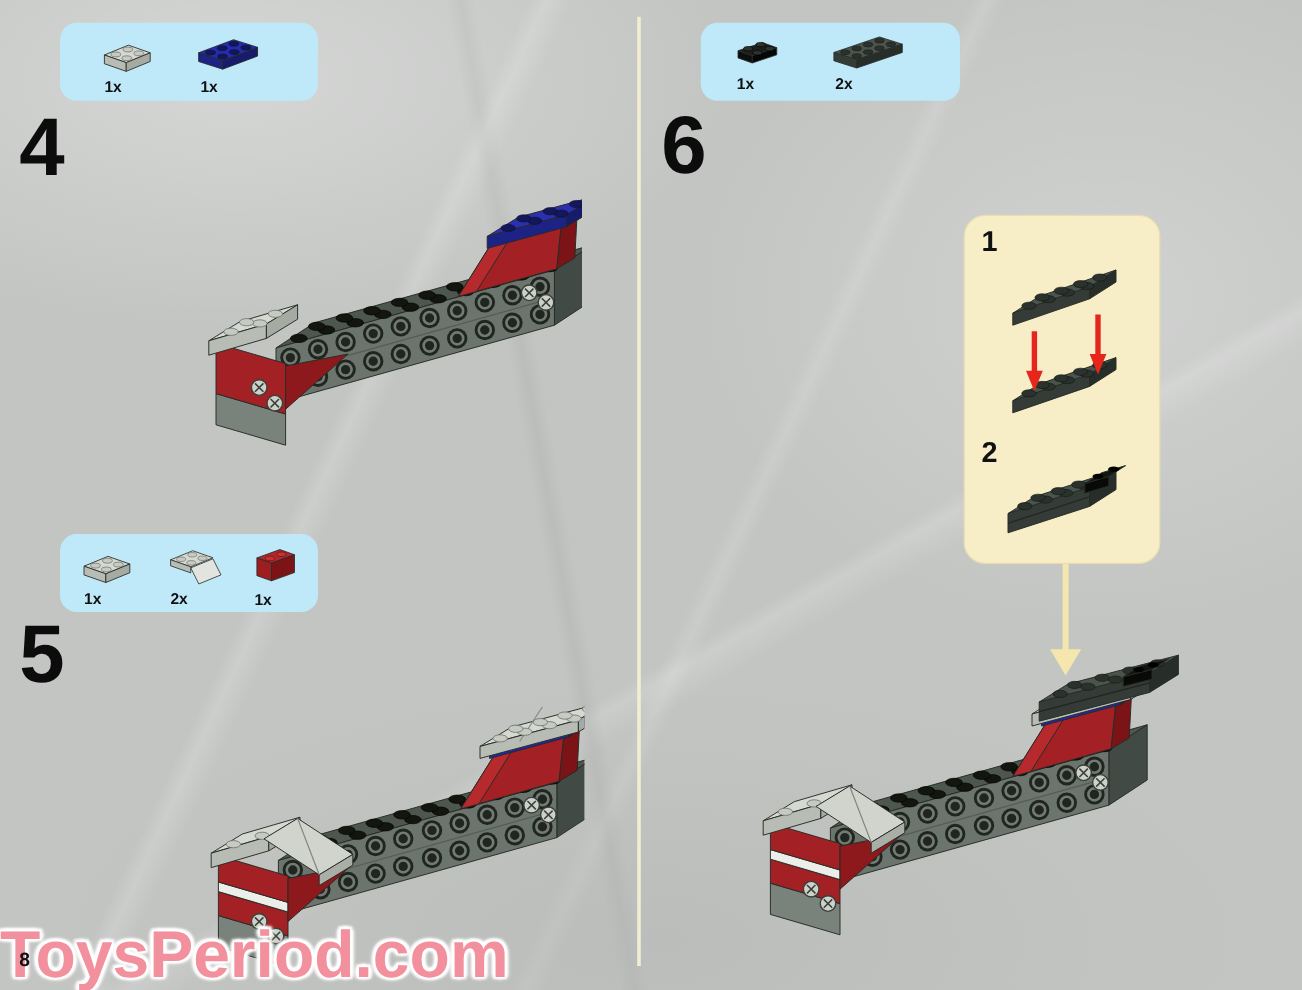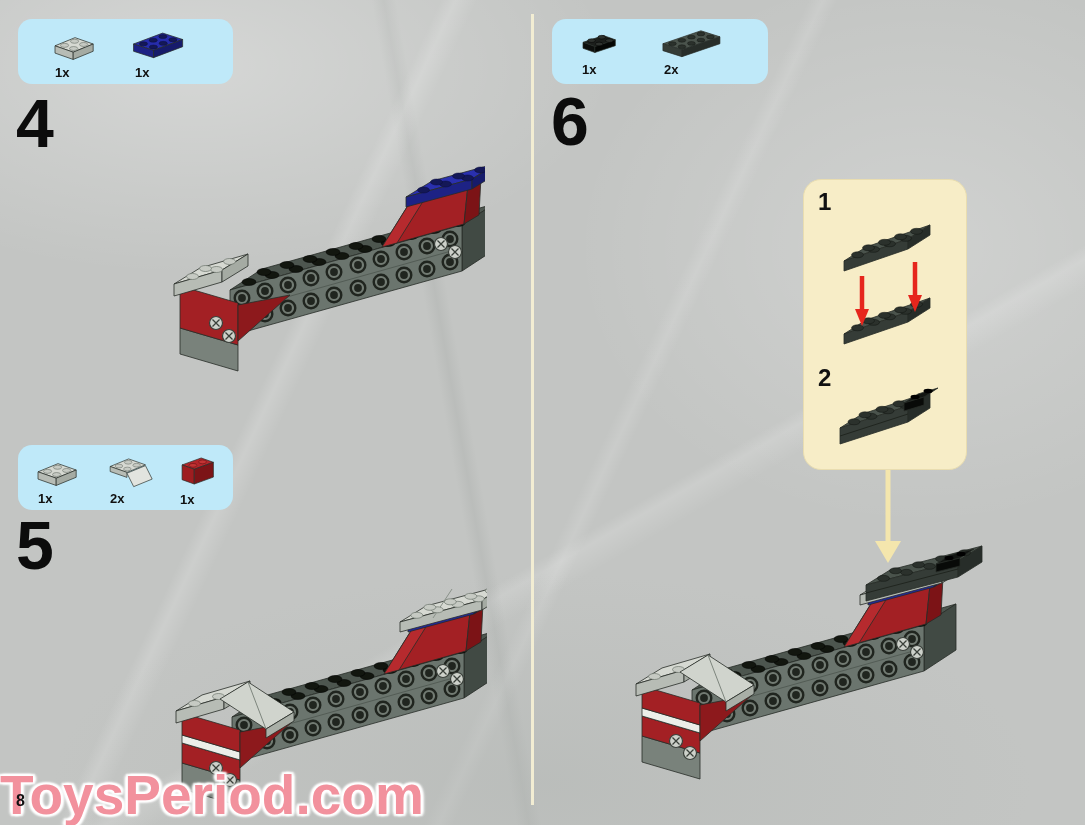--- a/index.html
+++ b/index.html
@@ -9,21 +9,21 @@
     background-color:#c3c5c3;
     background-image:
       radial-gradient(ellipse 600px 300px at 18% 8%, rgba(255,255,255,.30), rgba(255,255,255,0) 70%),
       radial-gradient(ellipse 500px 400px at 85% 30%, rgba(255,255,255,.22), rgba(255,255,255,0) 70%),
       radial-gradient(ellipse 700px 300px at 50% 95%, rgba(176,180,177,.45), rgba(176,180,177,0) 70%),
       linear-gradient(115deg, transparent 30%, rgba(255,255,255,.16) 31%, transparent 32.5%, transparent 55%, rgba(255,255,255,.12) 56%, transparent 57%),
       linear-gradient(80deg, transparent 42%, rgba(160,164,161,.25) 43%, transparent 44%),
       linear-gradient(150deg, transparent 60%, rgba(255,255,255,.15) 61%, transparent 63%);
   }
   .divider{position:absolute;left:531px;top:14px;width:3px;height:791px;background:#f2edd3;}
-  .partsbox{position:absolute;background:#bfe9f9;border-radius:14px;}
+  .partsbox{position:absolute;background:#bfe9f9;border-radius:14px;margin-left:32px;}
   .part{position:absolute;display:flex;flex-direction:column;align-items:flex-start;}
   .qty{font-size:13px;font-weight:bold;color:#101010;padding-left:12px;margin-top:1px;}
   .stepnum{position:absolute;font-size:68px;font-weight:bold;color:#0c0c0c;line-height:0.82;letter-spacing:-2px;}
   .assembly{position:absolute;}
   .callout{position:absolute;left:803px;top:179px;width:164px;height:291px;background:#f7edc7;border:1px solid #e9ddb0;border-radius:18px;box-sizing:border-box;}
   .subnum{position:absolute;font-size:24px;font-weight:bold;color:#111;line-height:1;}
   .subimg{position:absolute;}
   .callout-arrow{position:absolute;left:869px;top:470px;}
   .watermark{
     position:absolute;left:0px;top:763px;white-space:nowrap;

